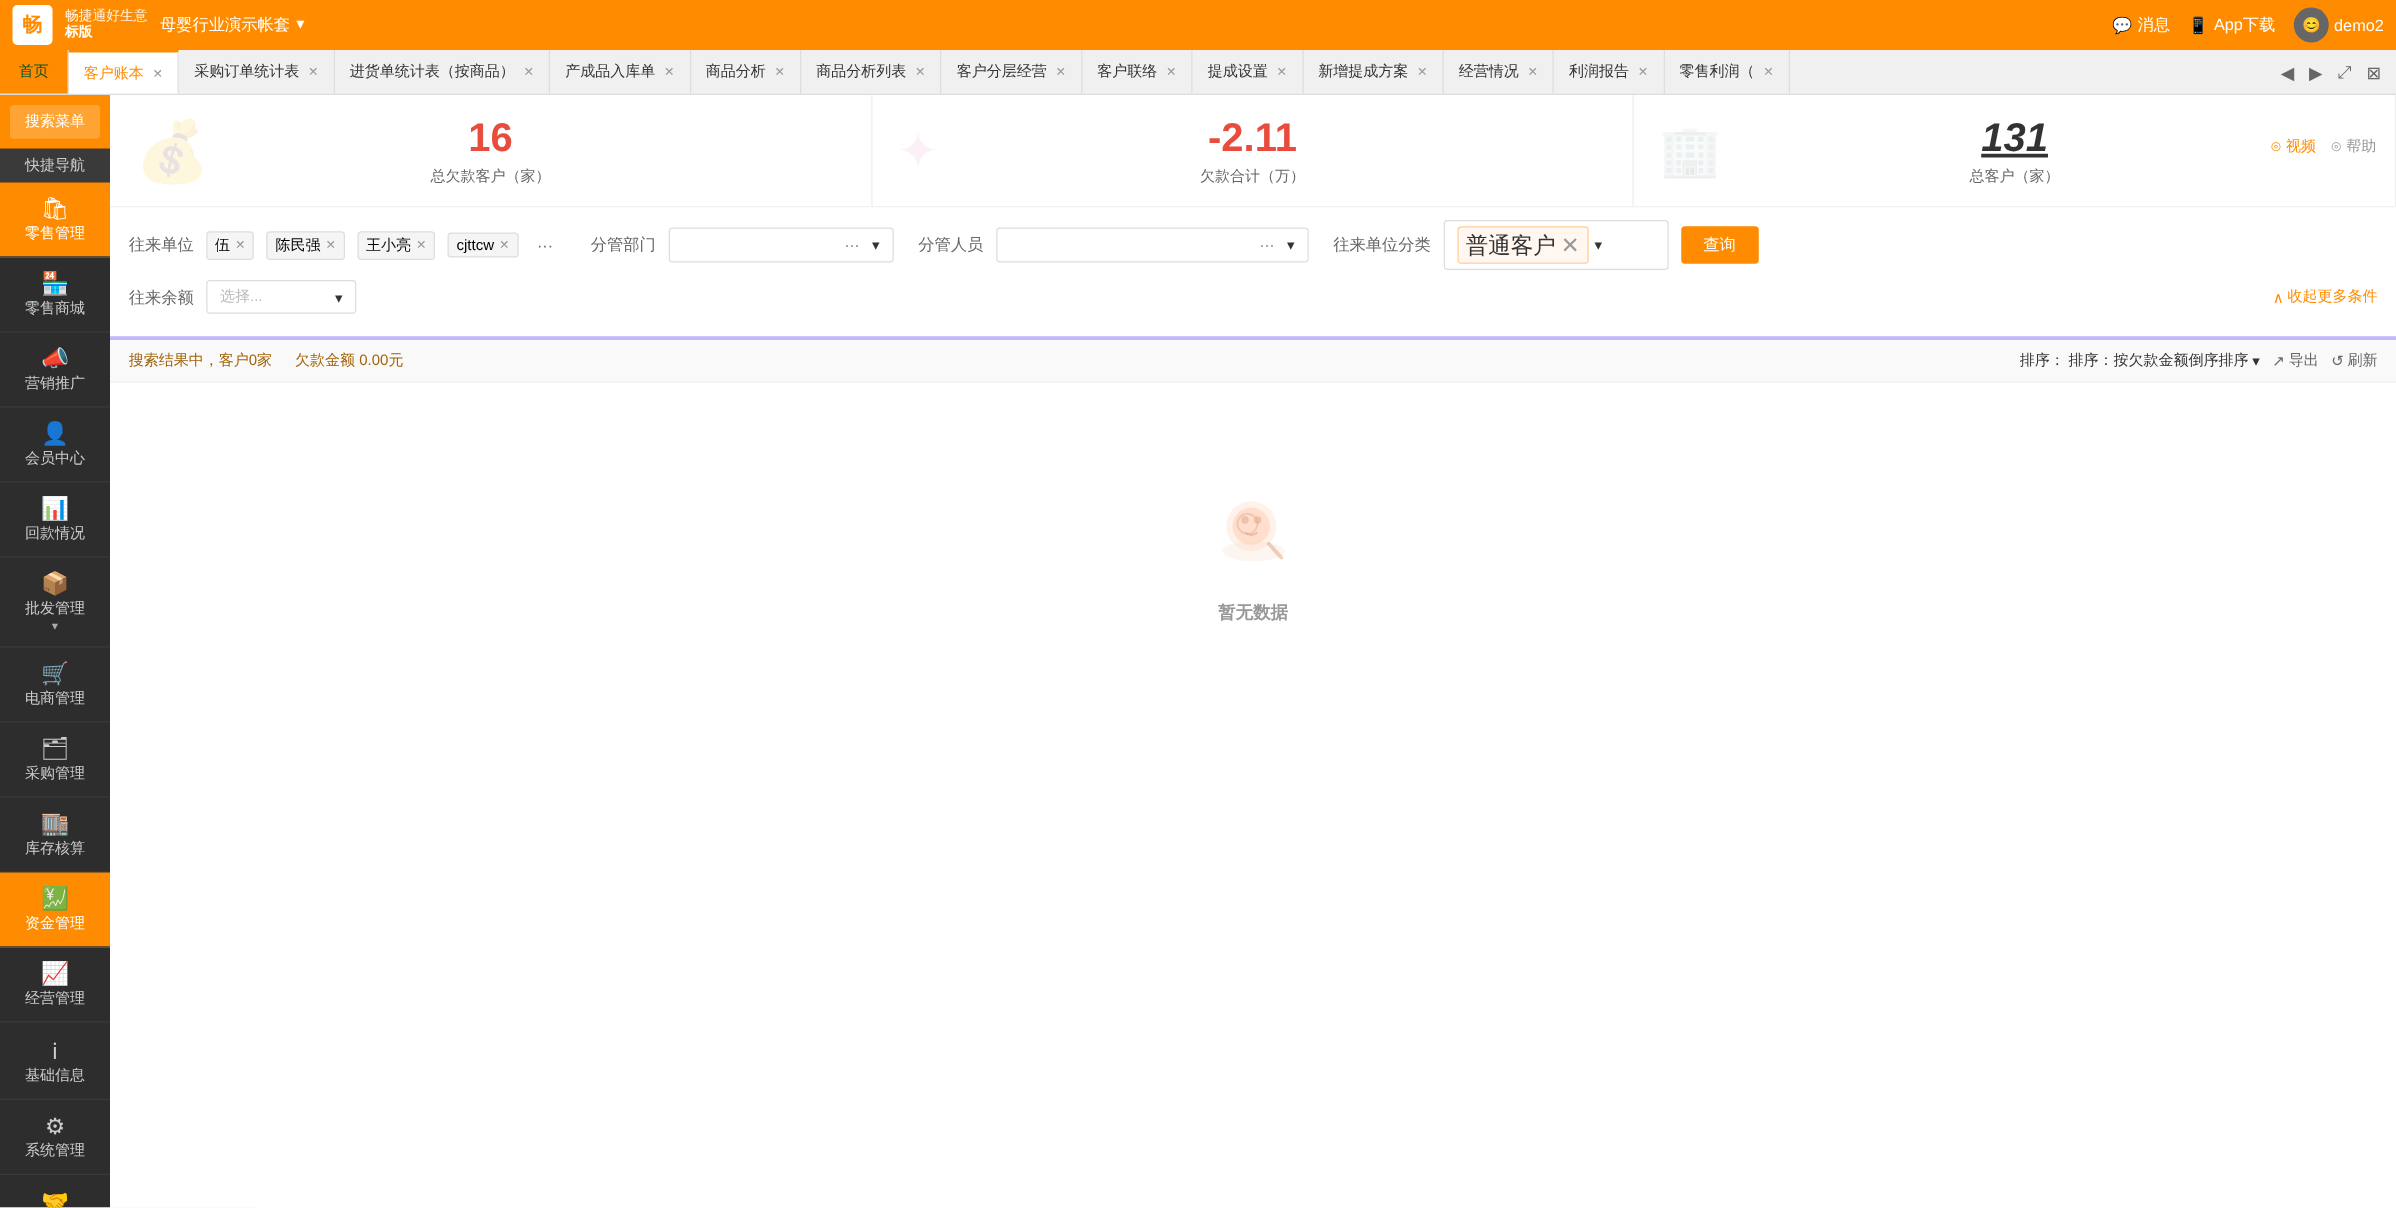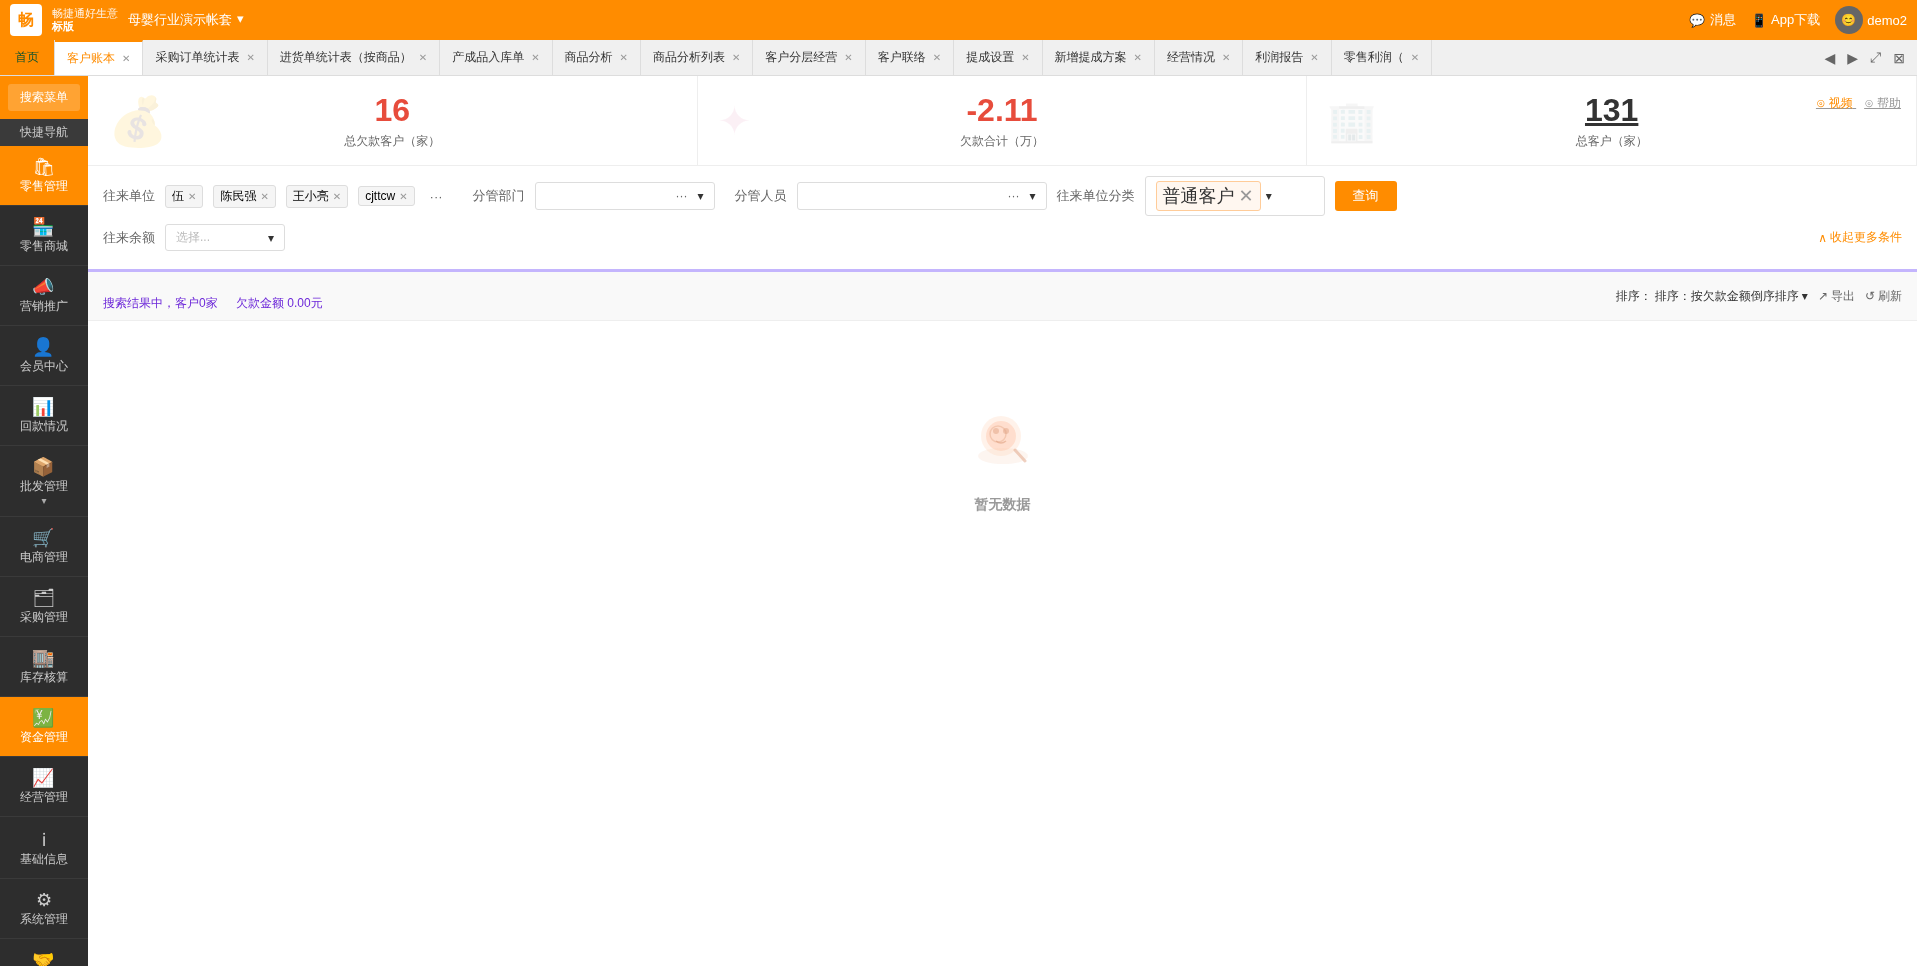--- a/index.html
+++ b/index.html
@@ -88,23 +88,23 @@
       border-bottom: 1px solid #eee; min-height: 90px;
     }
     .stat-item {
       flex: 1; display: flex; flex-direction: column; align-items: center;
       justify-content: center; padding: 15px; border-right: 1px solid #eee;
       position: relative;
     }
     .stat-icon { position: absolute; left: 20px; top: 50%; transform: translateY(-50%); opacity: 0.15; font-size: 48px; }
     .stat-value { font-size: 32px; font-weight: bold; }
     .stat-value.red { color: #e74c3c; }
-    .stat-value.dark { color: #333; text-decoration: underline; }
+    .stat-value.dark { color: #333; text-decoration: underline; font-style: italic; }
     .stat-label { font-size: 12px; color: #666; margin-top: 4px; }
-    .stat-extra { position: absolute; right: 15px; top: 19px; font-size: 12px; color: #999; text-decoration: underline; }
+    .stat-extra { position: absolute; right: 15px; top: 33px; font-size: 12px; color: #999; }
     
     
     .filter-area {
       padding: 10px 15px; background: white; border-bottom: 3px solid #c4b5fd;
     }
     .filter-row { display: flex; align-items: center; gap: 10px; margin-bottom: 8px; flex-wrap: wrap; }
     .filter-label { color: #666; font-size: 13px; white-space: nowrap; }
     .filter-tag {
       display: inline-flex; align-items: center; background: #f5f5f5; border: 1px solid #ddd;
       border-radius: 3px; padding: 2px 6px; font-size: 12px; gap: 4px;
@@ -126,21 +126,21 @@
       display: inline-flex; align-items: center; background: #fff7f0; border: 1px solid #ffcc99;
       border-radius: 3px; padding: 2px 6px; font-size: 18px; color: #333; gap: 4px;
     }
     .category-tag .remove { color: #999; cursor: pointer; }
     
     
     .result-bar {
       padding: 8px 15px; background: #f9f9f9; border-bottom: 1px solid #eee;
       display: flex; align-items: center; justify-content: space-between; font-size: 12px;
     }
-    .result-info { color: #6d28d9; margin-top: 15px; }
+    .result-info { color: #a16207; }
     .result-actions { display: flex; align-items: center; gap: 10px; color: #666; }
     .sort-select { display: flex; align-items: center; gap: 3px; cursor: pointer; color: #333; }
     .action-btn { display: flex; align-items: center; gap: 3px; cursor: pointer; color: #666; }
     .table-header {
       display: grid;
       grid-template-columns: 2fr 2fr 1.5fr 1.5fr;
       background: #fafafa; border-bottom: 1px solid #eee;
       padding: 10px 15px; font-size: 13px; color: #666;
     }
     
@@ -375,21 +375,21 @@
           <span>▾</span>
         </div>
 
         <span class="filter-label" style="margin-left:10px;">分管人员</span>
         <div class="filter-select filter-select-wide">
           <span style="flex:1;"></span>
           <span class="filter-dots">···</span>
           <span>▾</span>
         </div>
 
-        <span class="filter-label" style="">往来单位分类</span>
+        <span class="filter-label" style="margin-left:10px;">往来单位分类</span>
         <div class="filter-select">
           <div class="category-tag">
             <span>普通客户</span>
             <span class="remove">✕</span>
           </div>
           <span>▾</span>
         </div>
 
         <button class="query-btn">查询</button>
       </div>

